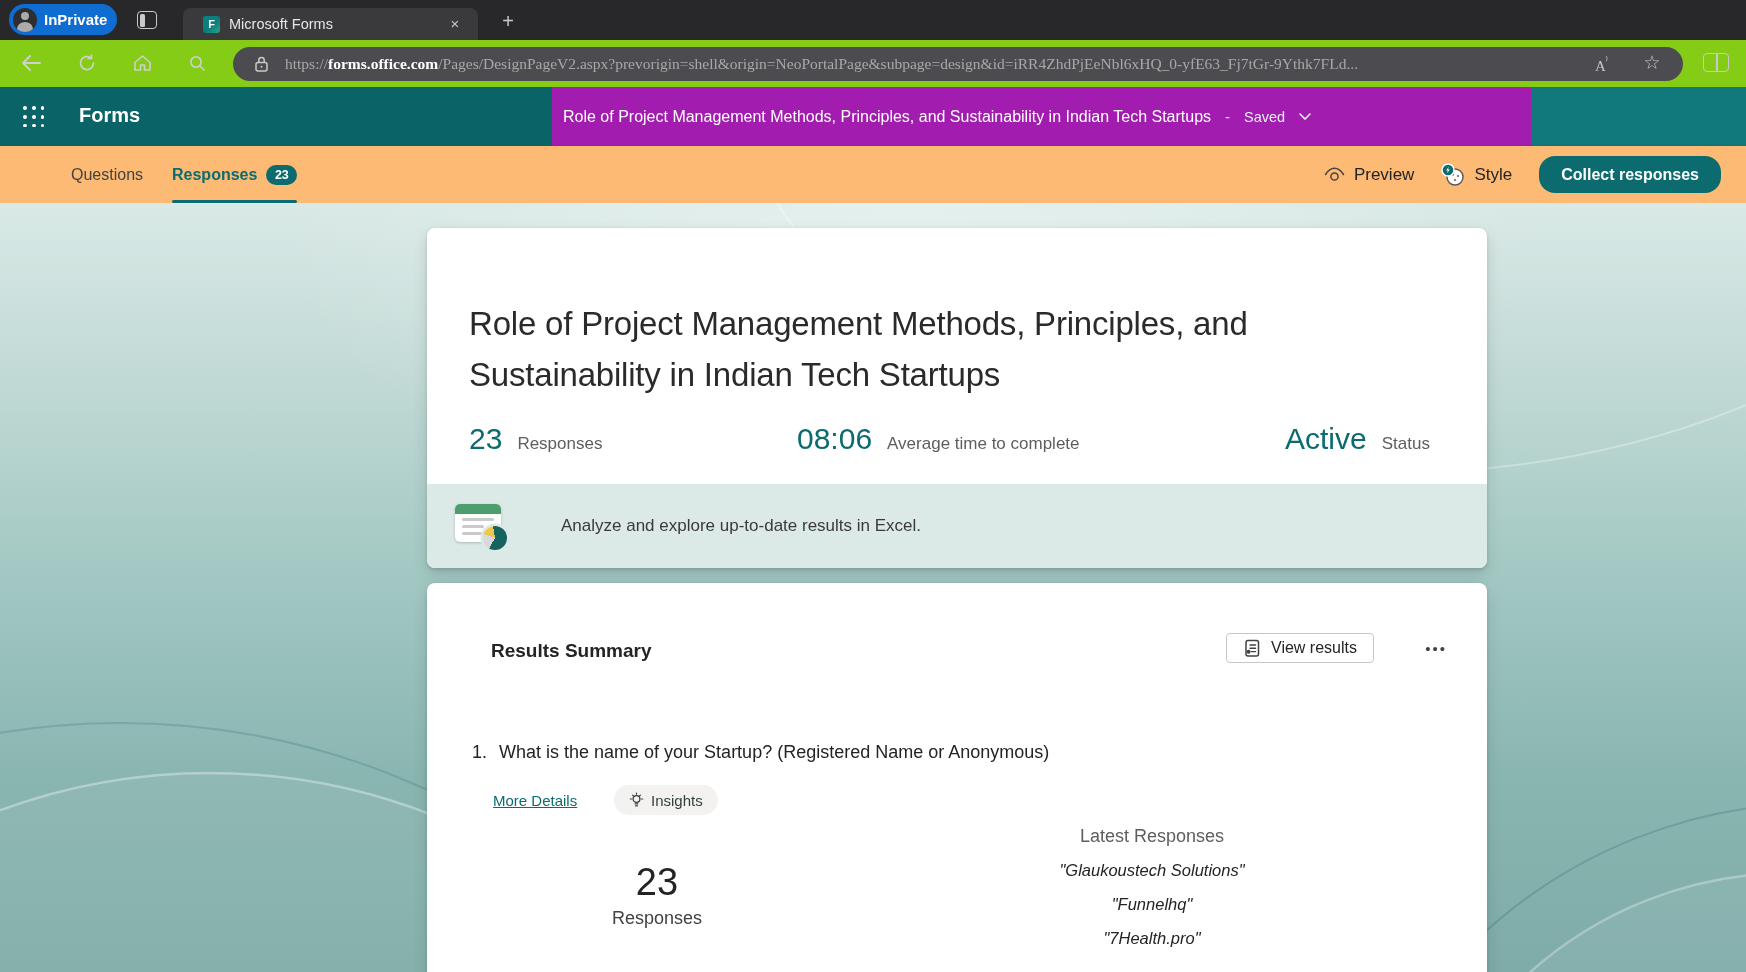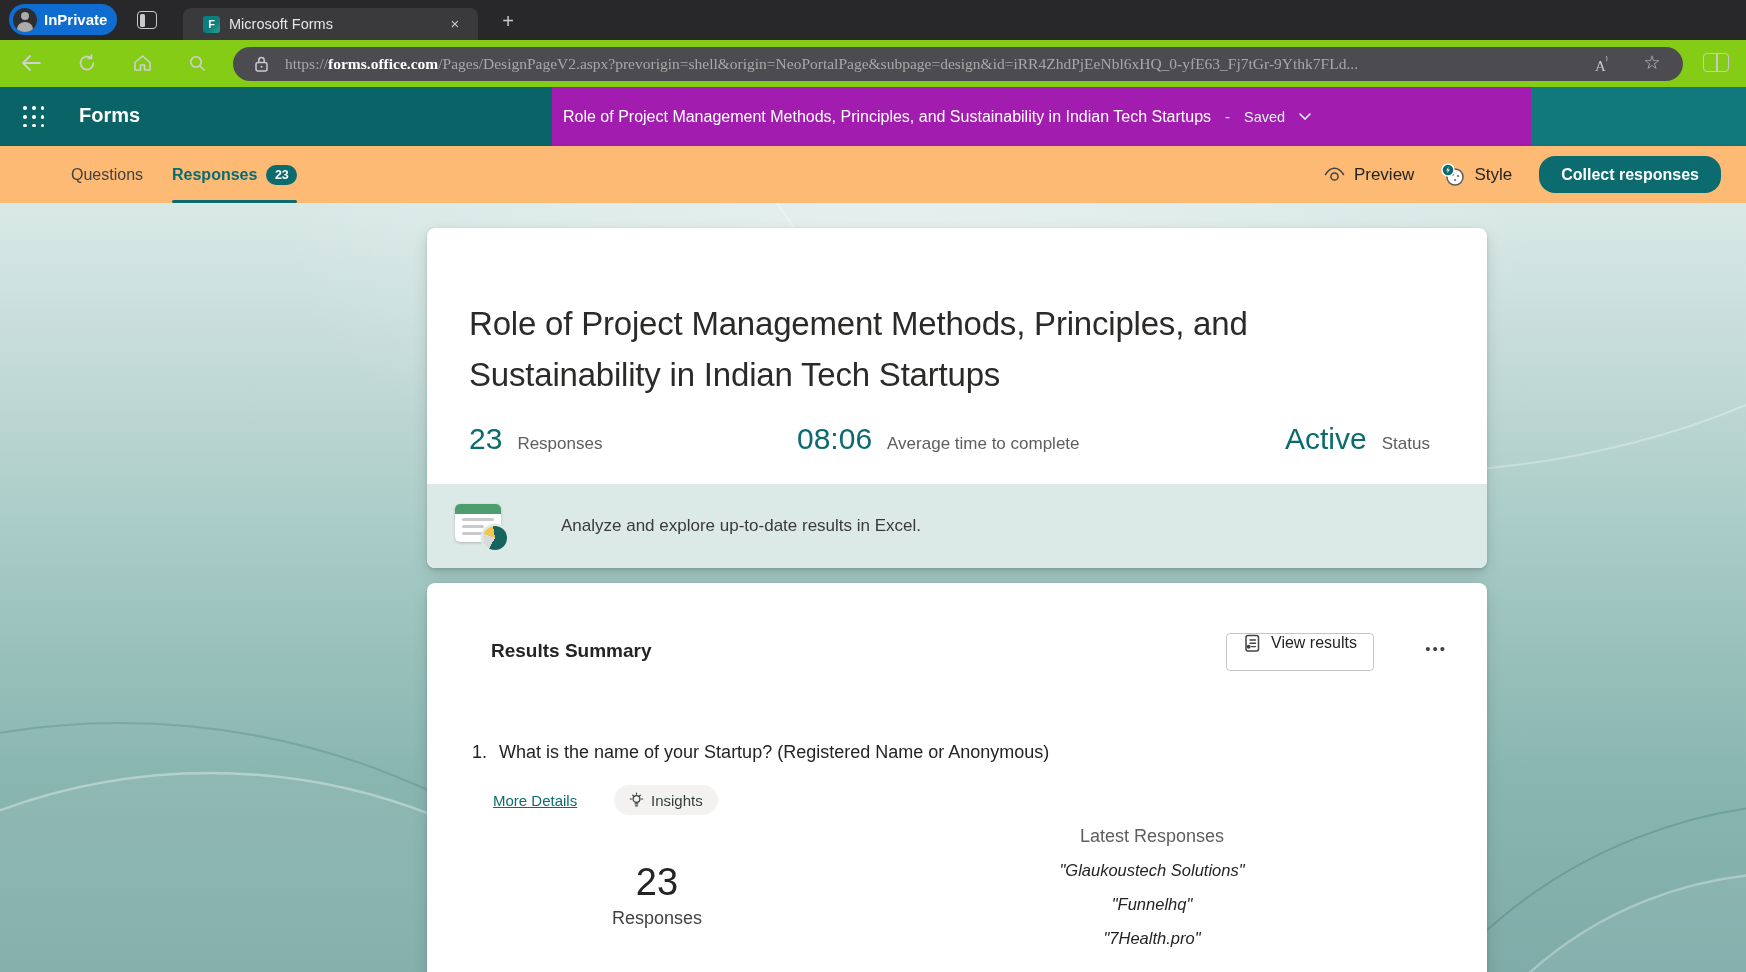--- a/index.html
+++ b/index.html
@@ -123,22 +123,22 @@
   .xlfile .xbox { position:absolute; left:0; top:6px; width:18px; height:18px; background:#107C41; color:#fff;
     font-weight:700; font-size:12px; border-radius:2px; display:flex; align-items:center; justify-content:center; }
   .chip-title { position:absolute; left:58px; top:8px; width:280px; font-size:16px; font-weight:700;
     color:#242424; white-space:nowrap; overflow:hidden; }
   .chip-sub { position:absolute; left:58px; top:30px; font-size:14px; color:#605E5C; }
   .chip-chevron { position:absolute; right:10px; top:15px; width:24px; height:24px; display:flex;
     align-items:center; justify-content:center; color:#424242; }
   .chip-divider { position:absolute; right:42px; top:8px; bottom:8px; width:1px; background:#E6E6E6; }
 
   .results-heading { position:absolute; left:42px; top:57px; font-size:19px; font-weight:700; color:#252423;margin-left:22px; }
-  .viewres-btn { position:absolute; right:113px; top:50px; height:38px; padding:0 16px; background:#fff;
-    border:1px solid #C8C6C4; border-radius:4px; display:flex; gap:10px;
+  .viewres-btn { position:absolute; right:113px; top:50px; height:30px; padding:0 16px; background:#fff;
+    border:1px solid #C8C6C4; border-radius:4px; display:flex; align-items:center; gap:10px;
     font-size:16px; color:#242424; }
   .more-dots { position:absolute; right:40px; top:57px; font-size:15px; letter-spacing:2px; color:#424242; }
 
   .question-line { position:absolute; left:45px; top:159px; display:flex; gap:12px; font-size:18px; color:#242424; }
   .detail-row { position:absolute; left:66px; top:202px; height:30px; display:flex; align-items:center; }
   .more-details { font-size:15px; color:#0B6B6F; text-decoration:underline; }
   .insights-pill { position:absolute; left:121px; top:0; height:30px; padding:0 15px; border-radius:15px;
     background:#F3F2F1; display:flex; align-items:center; gap:7px; font-size:15px; color:#33403D; }
 
   .count-block { position:absolute; left:130px; top:276px; width:200px; text-align:center; }

